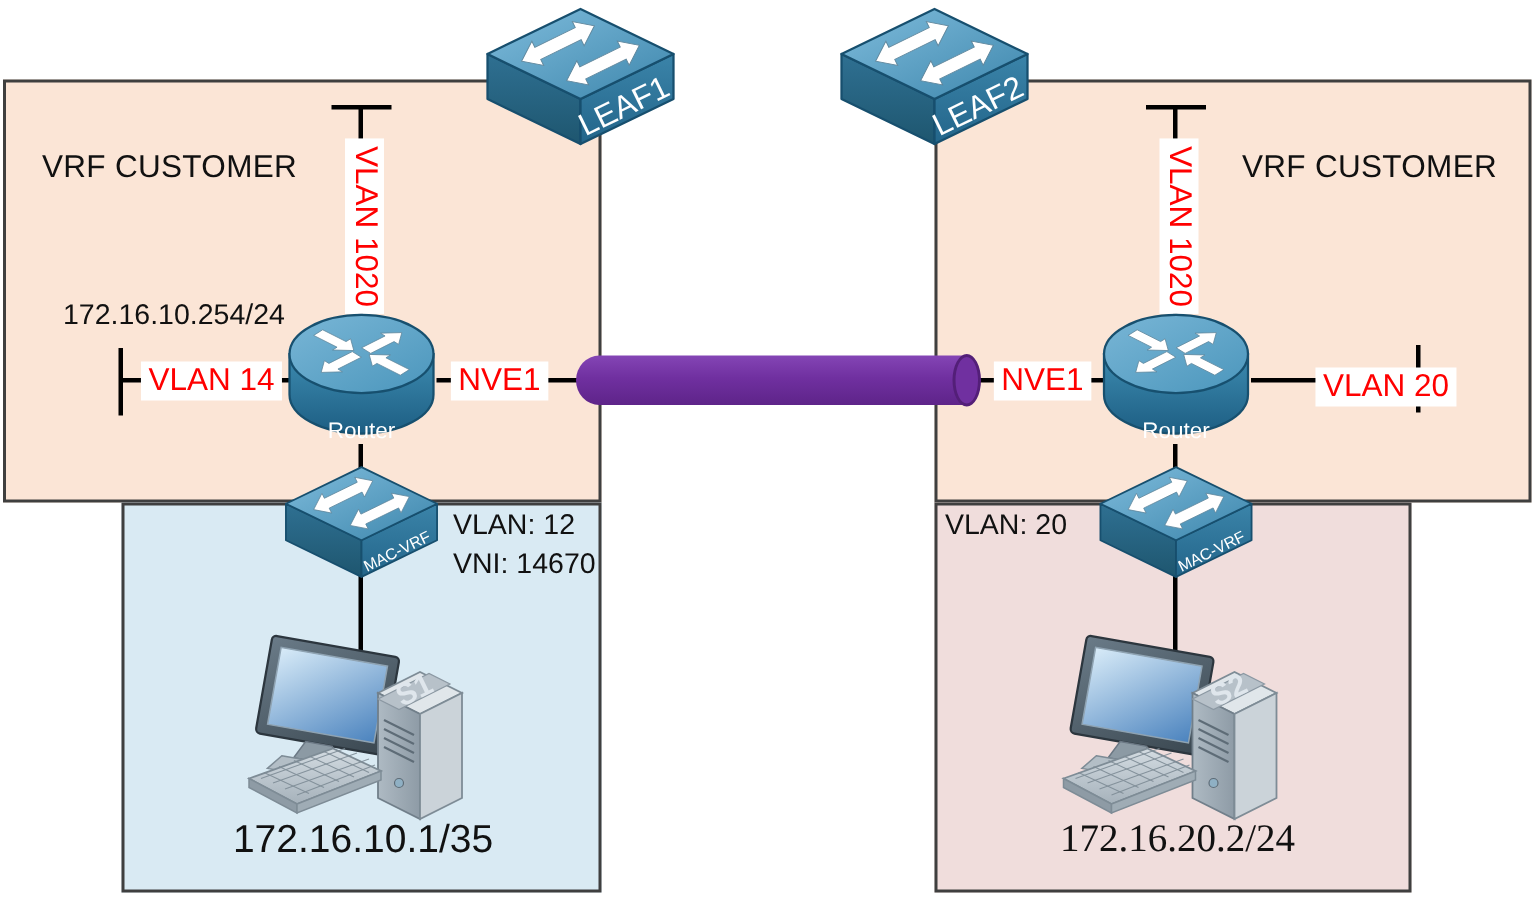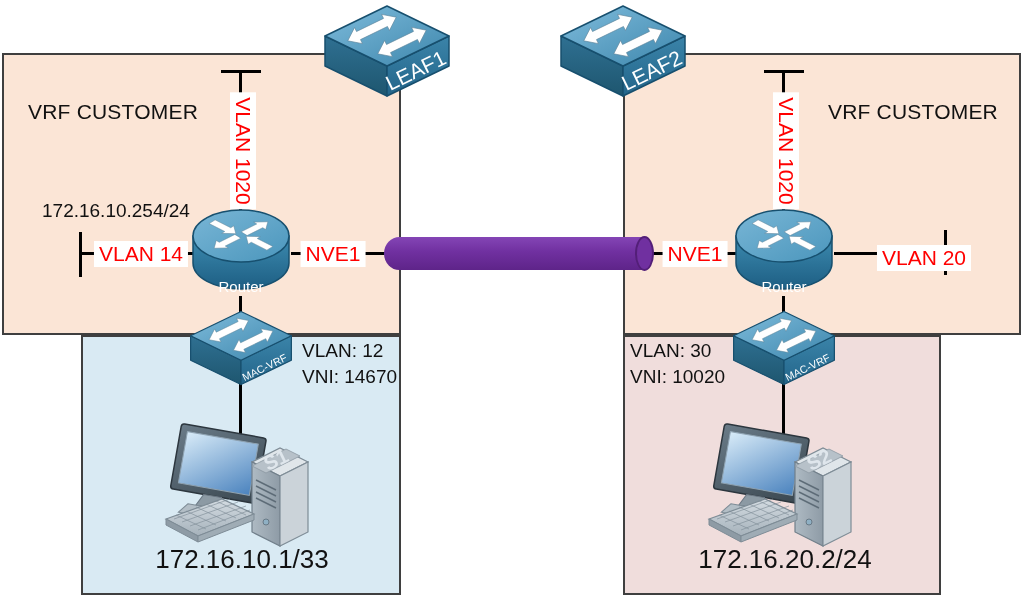--- a/index.html
+++ b/index.html
@@ -174,31 +174,30 @@
 
   <div class="vrf-title" style="left:28px;top:62px;">VRF CUSTOMER</div>
   <div class="red-label vertical" style="left:243px;top:151px;">VLAN 1020</div>
   <div class="ip-label" style="left:42px;top:200px;">172.16.10.254/24</div>
   <div class="red-label" style="left:141px;top:254px;">VLAN 14</div>
   <div class="red-label" style="left:333px;top:254px;">NVE1</div>
   <div class="macvrf-info" style="left:302px;top:338px;">
     <div>VLAN: 12</div>
     <div>VNI: 14670</div>
   </div>
-  <div class="host-ip" style="left:242px;top:544px;">172.16.10.1/33</div>
+  <div class="host-ip" style="left:242px;top:544px;">172.16.10.1/35</div>
 
   <div class="vrf-title" style="left:826px;top:62px;width:172px;text-align:right;">VRF CUSTOMER</div>
   <div class="red-label vertical" style="left:786px;top:151px;">VLAN 1020</div>
   <div class="red-label" style="left:695px;top:254px;">NVE1</div>
   <div class="red-label" style="left:884px;top:258px;margin-left:40px;">VLAN 20</div>
   <div class="macvrf-info" style="left:630px;top:338px;">
-    <div>VLAN: 30</div>
-    <div>VNI: 10020</div>
+    <div>VLAN: 20</div>
   </div>
-  <div class="host-ip" style="left:785px;top:544px;">172.16.20.2/24</div>
+  <div class="host-ip" style="left:785px;top:544px;font-family:Liberation Serif, serif;">172.16.20.2/24</div>
 
   <svg class="icon" style="left:322px;top:3px;" width="130" height="112" viewBox="0 0 130 112">
     <use href="#sym-switch"></use>
     <text class="leaf-label" transform="translate(97,74) rotate(-26)">LEAF1</text>
   </svg>
 
   <svg class="icon" style="left:558px;top:3px;" width="130" height="112" viewBox="0 0 130 112">
     <use href="#sym-switch"></use>
     <text class="leaf-label" transform="translate(97,74) rotate(-26)">LEAF2</text>
   </svg>

